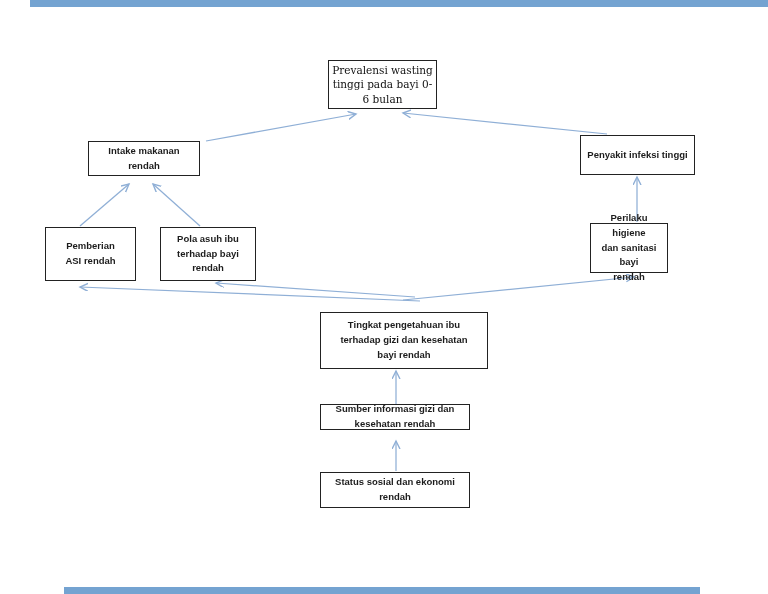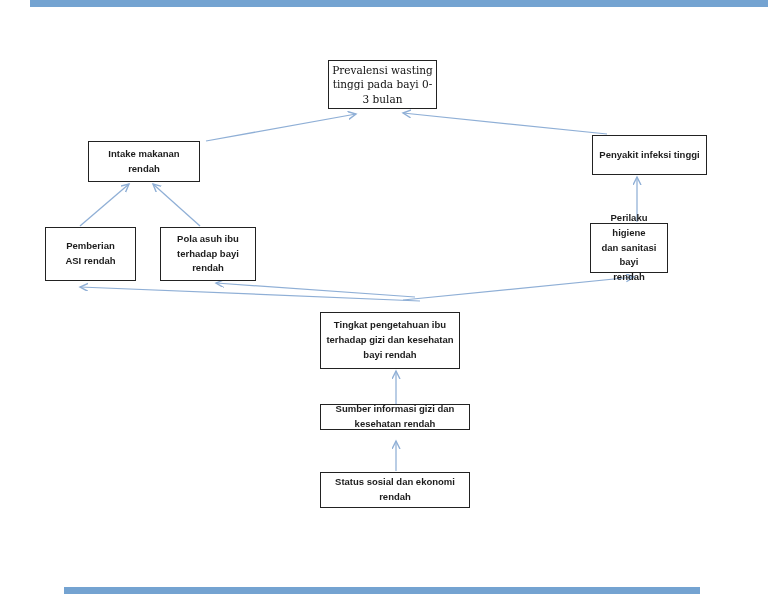--- a/index.html
+++ b/index.html
@@ -23,26 +23,26 @@
     white-space:pre-line;
     font-size:9.5px;font-weight:600;color:#1c1c1c;line-height:1.55;
     padding:1px 2px;
   }
   .node.serif{
     font-family:"DejaVu Serif", serif;
     font-weight:400;font-size:10.5px;line-height:1.38;color:#111111;
   }
   
   #n-prevalensi{left:328px;top:60px;width:109px;height:49px;}
-  #n-intake{left:88px;top:141px;width:112px;height:41px;}
-  #n-penyakit{left:580px;top:135px;width:115px;height:40px;margin-left:12px;}
+  #n-intake{left:88px;top:141px;width:112px;height:35px;}
+  #n-penyakit{left:580px;top:135px;width:115px;height:40px;}
   #n-pemberian{left:45px;top:227px;width:91px;height:54px;}
   #n-pola{left:160px;top:227px;width:96px;height:54px;}
   #n-perilaku{left:590px;top:223px;width:78px;height:50px;}
-  #n-tingkat{left:320px;top:312px;width:140px;height:57px;}
+  #n-tingkat{left:320px;top:312px;width:168px;height:57px;}
   #n-sumber{left:320px;top:404px;width:150px;height:26px;}
   #n-status{left:320px;top:472px;width:150px;height:36px;}
 </style>
 </head>
 <body>
 
 <div class="page">
 
   <div class="edge-bar top"></div>
   <div class="edge-bar bottom"></div>
@@ -62,21 +62,21 @@
       <line x1="420" y1="301" x2="80" y2="287" marker-end="url(#ah)"></line>
       <line x1="415" y1="297" x2="216" y2="283" marker-end="url(#ah)"></line>
       <line x1="403" y1="300" x2="634" y2="277" marker-end="url(#ah)"></line>
       <line x1="396" y1="404" x2="396" y2="371" marker-end="url(#ah)"></line>
       <line x1="396" y1="471" x2="396" y2="441" marker-end="url(#ah)"></line>
     </g>
   </svg>
 
   <div class="node serif" id="n-prevalensi">Prevalensi wasting
 tinggi pada bayi 0-
-3 bulan</div>
+6 bulan</div>
   <div class="node" id="n-intake">Intake makanan
 rendah</div>
   <div class="node" id="n-penyakit">Penyakit infeksi tinggi</div>
   <div class="node" id="n-pemberian">Pemberian
 ASI rendah</div>
   <div class="node" id="n-pola">Pola asuh ibu
 terhadap bayi
 rendah</div>
   <div class="node" id="n-perilaku">Perilaku higiene
 dan sanitasi bayi

